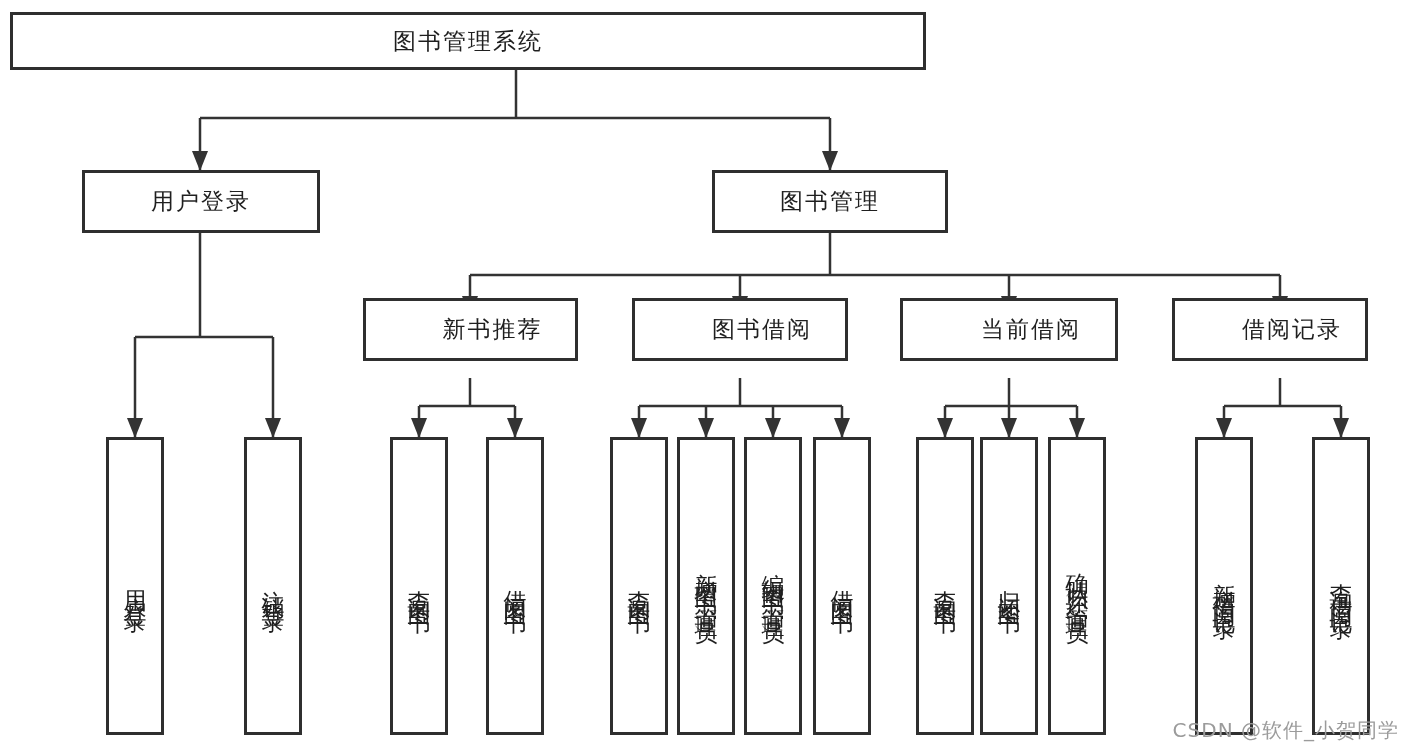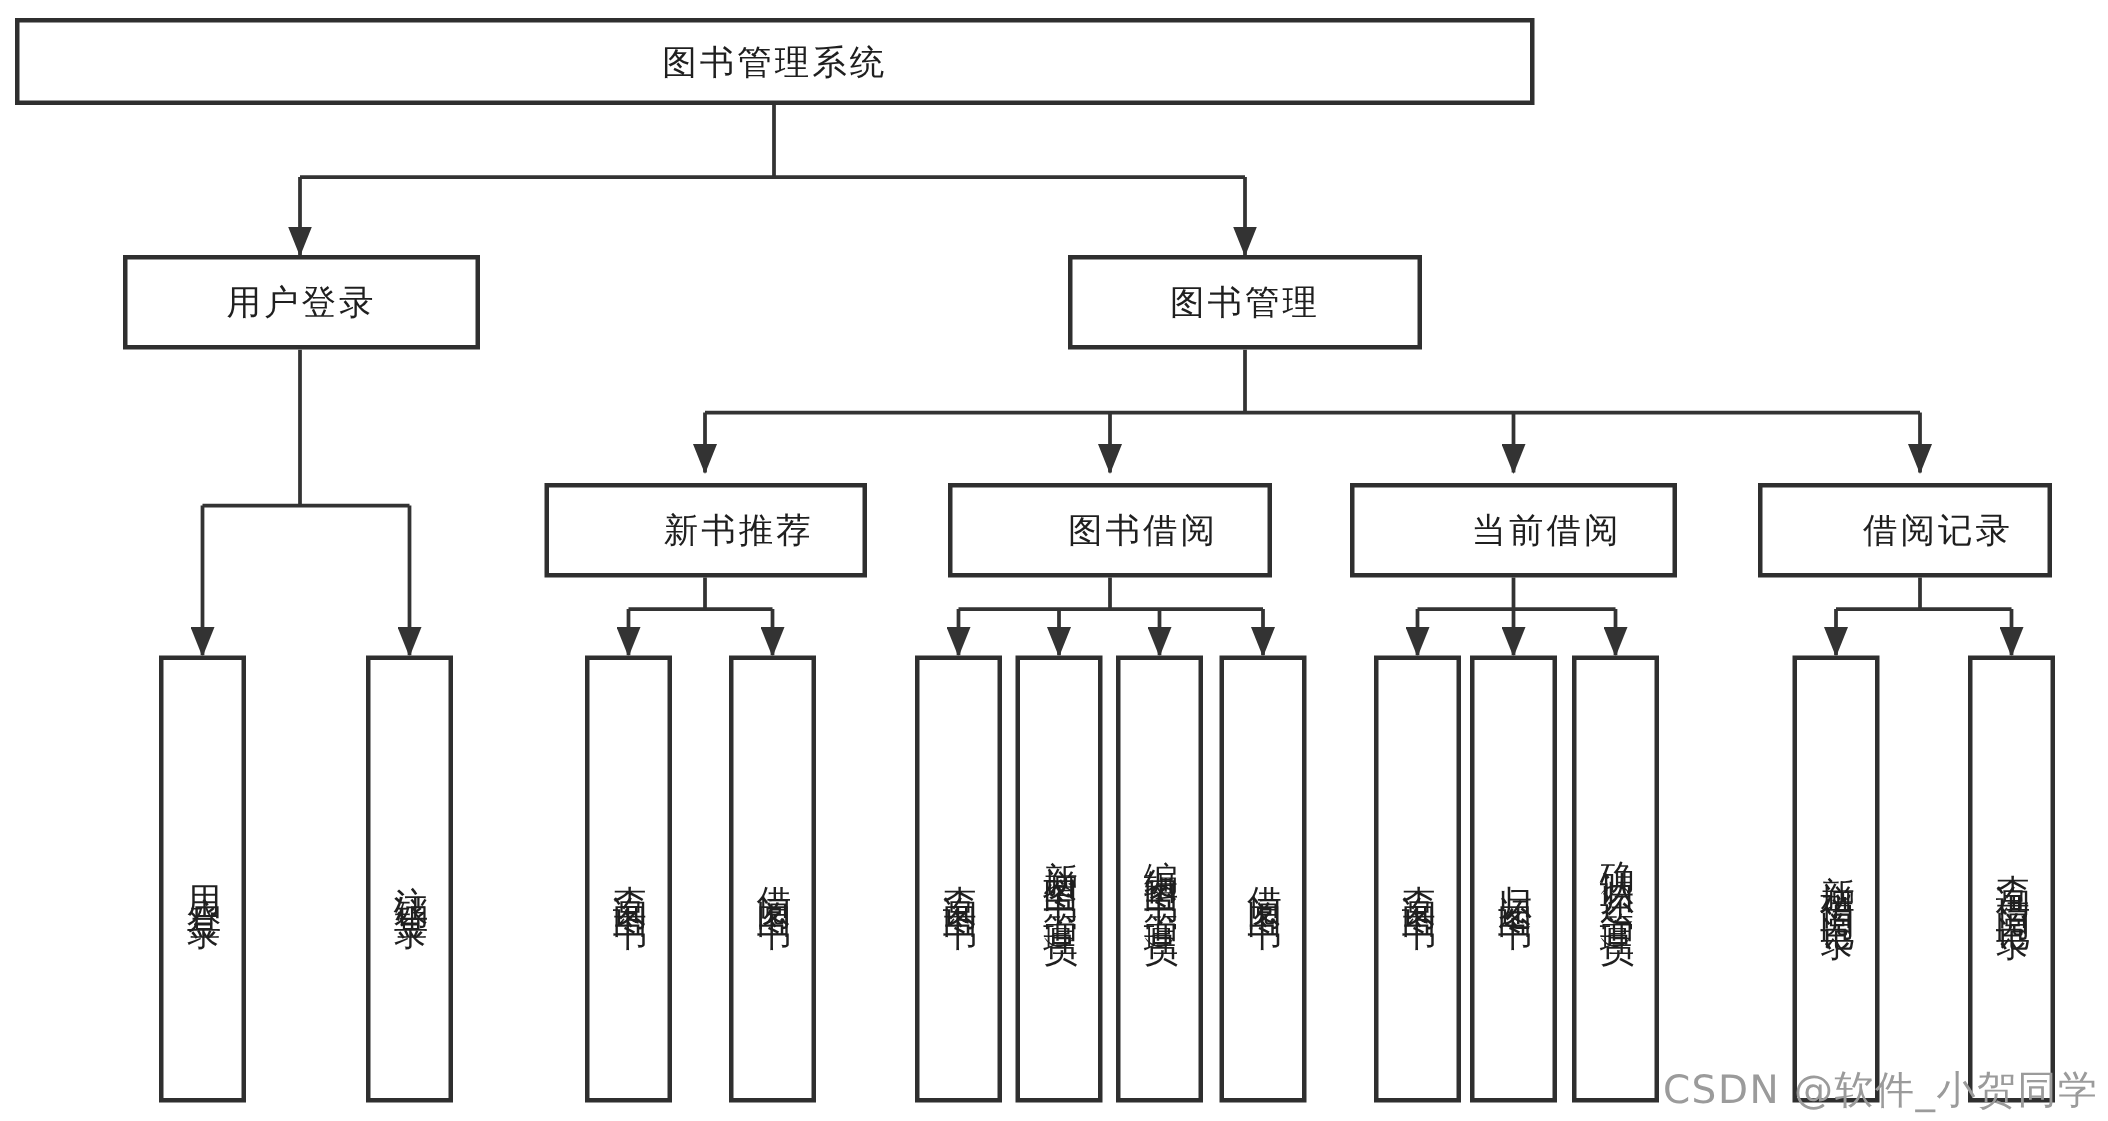--- a/index.html
+++ b/index.html
@@ -40,24 +40,24 @@
   }
   .leaf .vtext {
     writing-mode: vertical-rl;
     text-orientation: mixed;
     font-size: 23px;
     letter-spacing: 7px;
     line-height: 1;
     white-space: nowrap;
   }
   
-  .root-box  { left: 10px;  top: 12px;  width: 1013px; height: 58px; }
+  .root-box  { left: 10px;  top: 12px;  width: 916px; height: 58px; }
   .l2-user   { left: 82px;  top: 170px; width: 238px;  height: 63px; }
   .l2-book   { left: 712px; top: 170px; width: 236px;  height: 63px; font-family: Liberation Mono, monospace; }
-  .l3        { top: 322px;  height: 63px; padding-left: 44px; }
+  .l3        { top: 298px;  height: 63px; padding-left: 44px; }
   .l3-recommend { left: 363px;  width: 215px; }
   .l3-borrow    { left: 632px;  width: 216px; }
   .l3-current   { left: 900px;  width: 218px; }
   .l3-records   { left: 1172px; width: 196px; }
   .leaf      { top: 437px; width: 58px; height: 298px; }
   .leaf-1  { left: 106px; }
   .leaf-2  { left: 244px; }
   .leaf-3  { left: 390px; }
   .leaf-4  { left: 486px; }
   .leaf-5  { left: 610px; }
@@ -66,21 +66,21 @@
   .leaf-8  { left: 813px; }
   .leaf-9  { left: 916px; }
   .leaf-10 { left: 980px; }
   .leaf-11 { left: 1048px; }
   .leaf-12 { left: 1195px; }
   .leaf-13 { left: 1312px; }
   .watermark {
     position: absolute;
     right: 6px;
     bottom: 3px;
-    font-size: 26px;
+    font-size: 20px;
     color: var(--watermark, #9b9b9b);
     letter-spacing: 1px;
     white-space: nowrap;
   }
 </style>
 </head>
 <body>
 
 <div class="stage">
 

